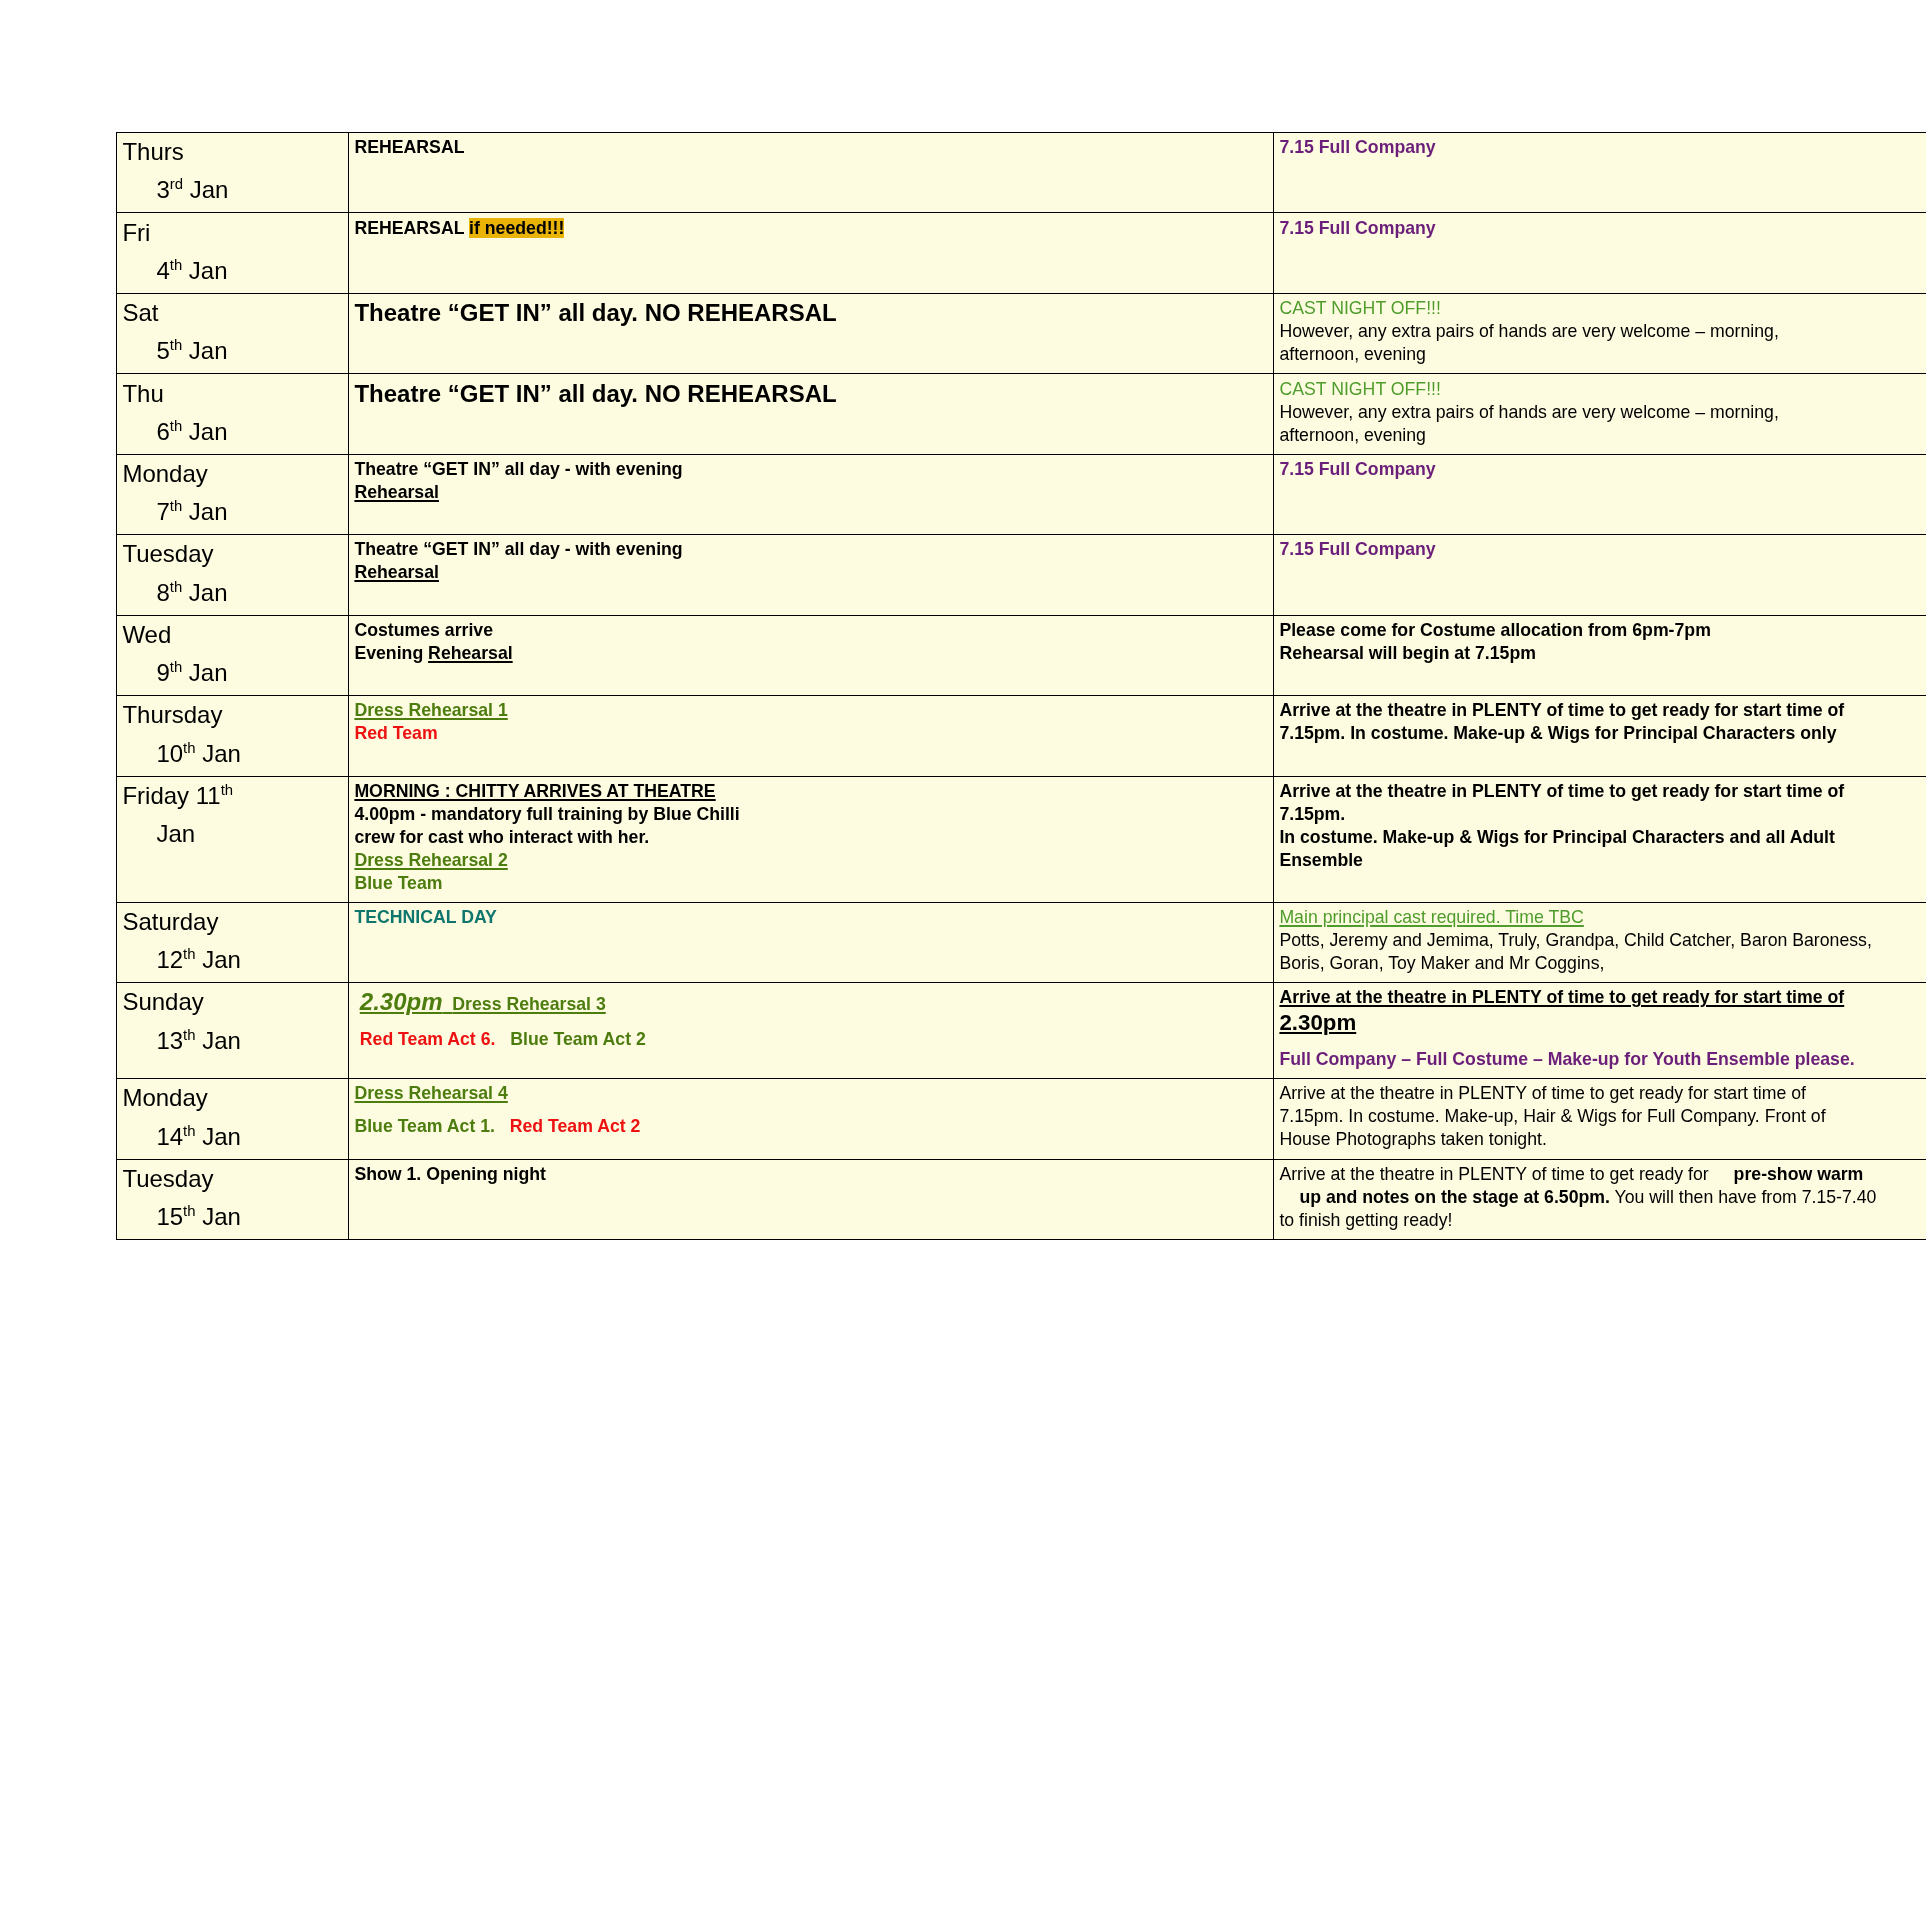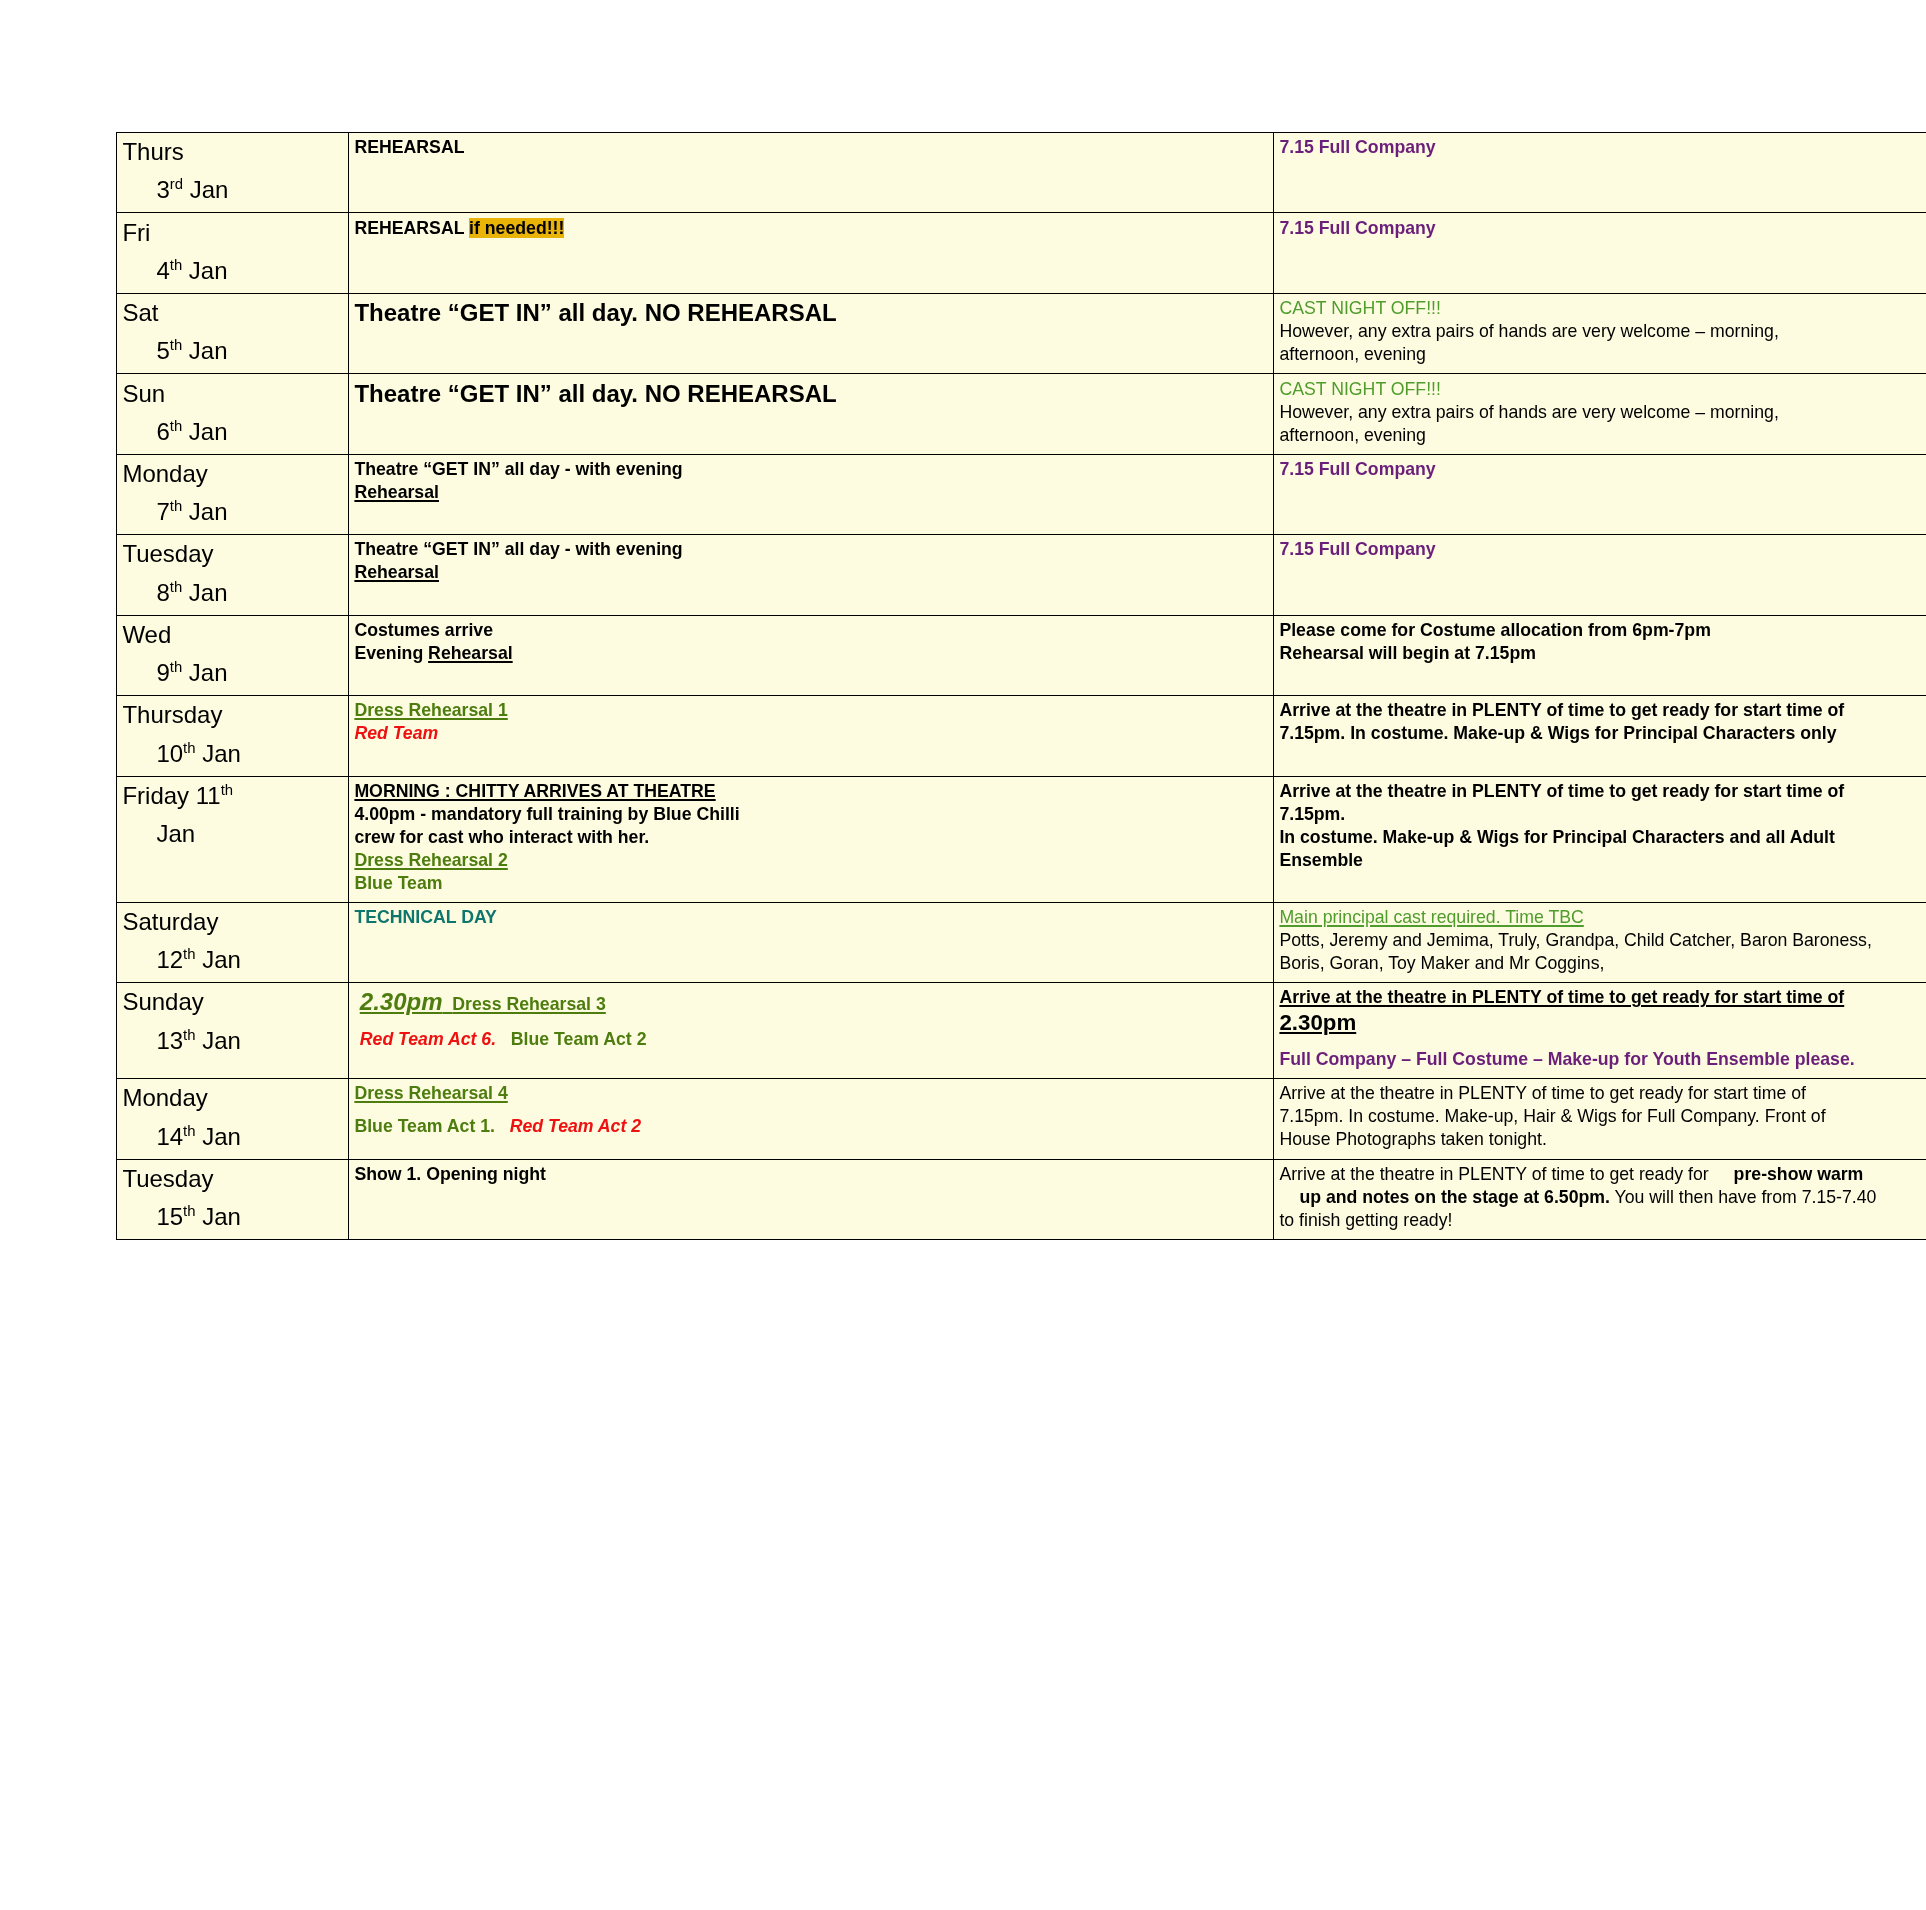--- a/index.html
+++ b/index.html
@@ -48,21 +48,21 @@
   
   .cell { font-size: 17.7px; color: #000; }
   .cell.bold { font-weight: bold; }
   .cell .ln { display: block; }
   .cell .gap { display:block; height: 10px; }
 
   
   .purple  { color: #6b1f7a; }
   .green   { color: #4f9c2d; }
   .blue    { color: #4d7c0f; }
-  .red     { color: #ee1111; font-style: italic; }
+  .red     { color: #ee1111; }
   .magenta { color: #0f766e; }
   .hl      { background: #eab308; }
   .u       { text-decoration: underline; text-decoration-thickness: 2.3px; text-underline-offset: 2.3px; }
   .b       { font-weight: bold; margin-left: 20px; }
   .ital    { font-style: italic; }
   .big     { font-size: 22.3px; }
   .bigger  { font-size: 24px; }
 
   
   .r-get-in   { font-size: 24px; }
@@ -134,21 +134,21 @@
         <span class="ln bold green">CAST NIGHT OFF!!!</span>
         <span class="ln">However, any extra pairs of hands are very welcome – morning,</span>
         <span class="ln">afternoon, evening</span>
       </div>
     </td>
   </tr>
 
   <tr>
     <td>
       <div class="date">
-        <span>Sun</span>
+        <span>Thu</span>
         <span class="d2"><span>6</span><sup>th</sup> <span>Jan</span></span>
       </div>
     </td>
     <td>
       <div class="cell bold r-get-in">
         <span class="ln">Theatre “GET IN” all day.     NO REHEARSAL</span>
       </div>
     </td>
     <td>
       <div class="cell">

